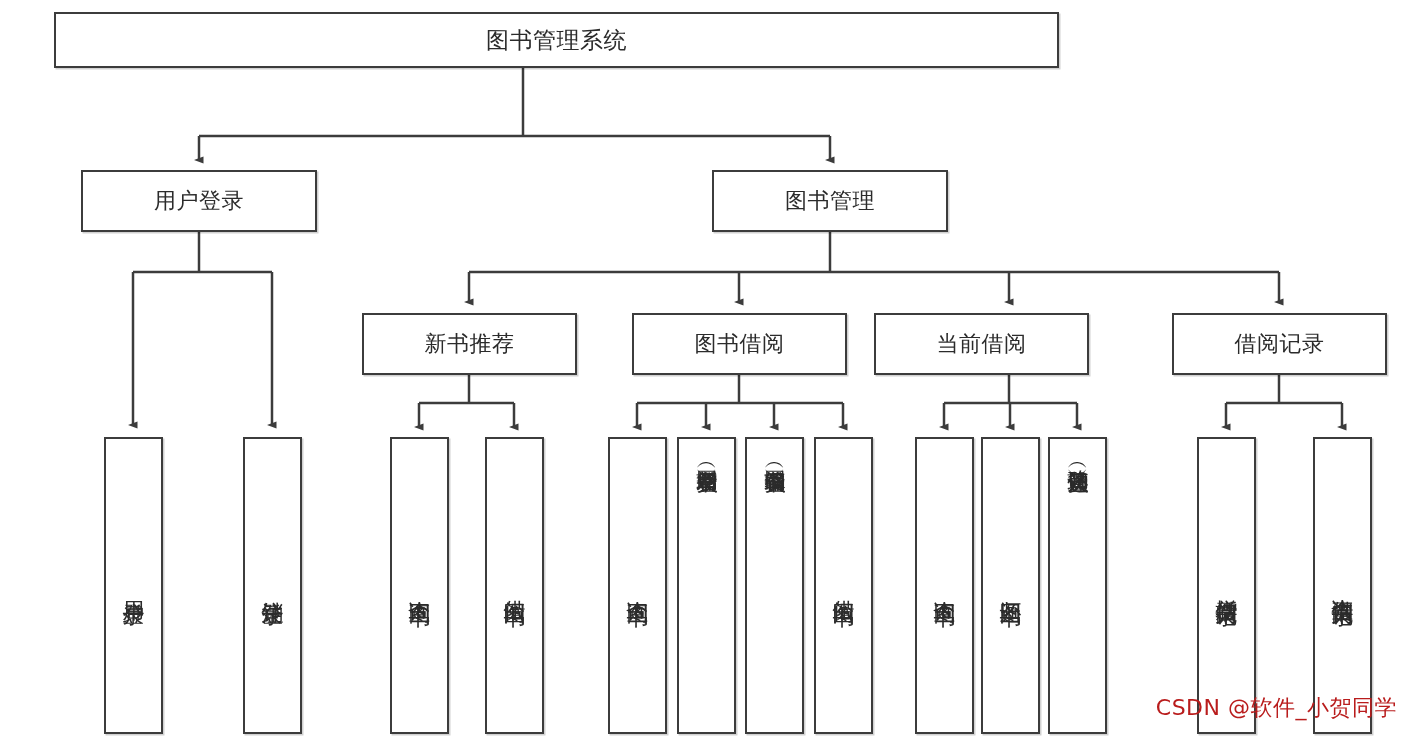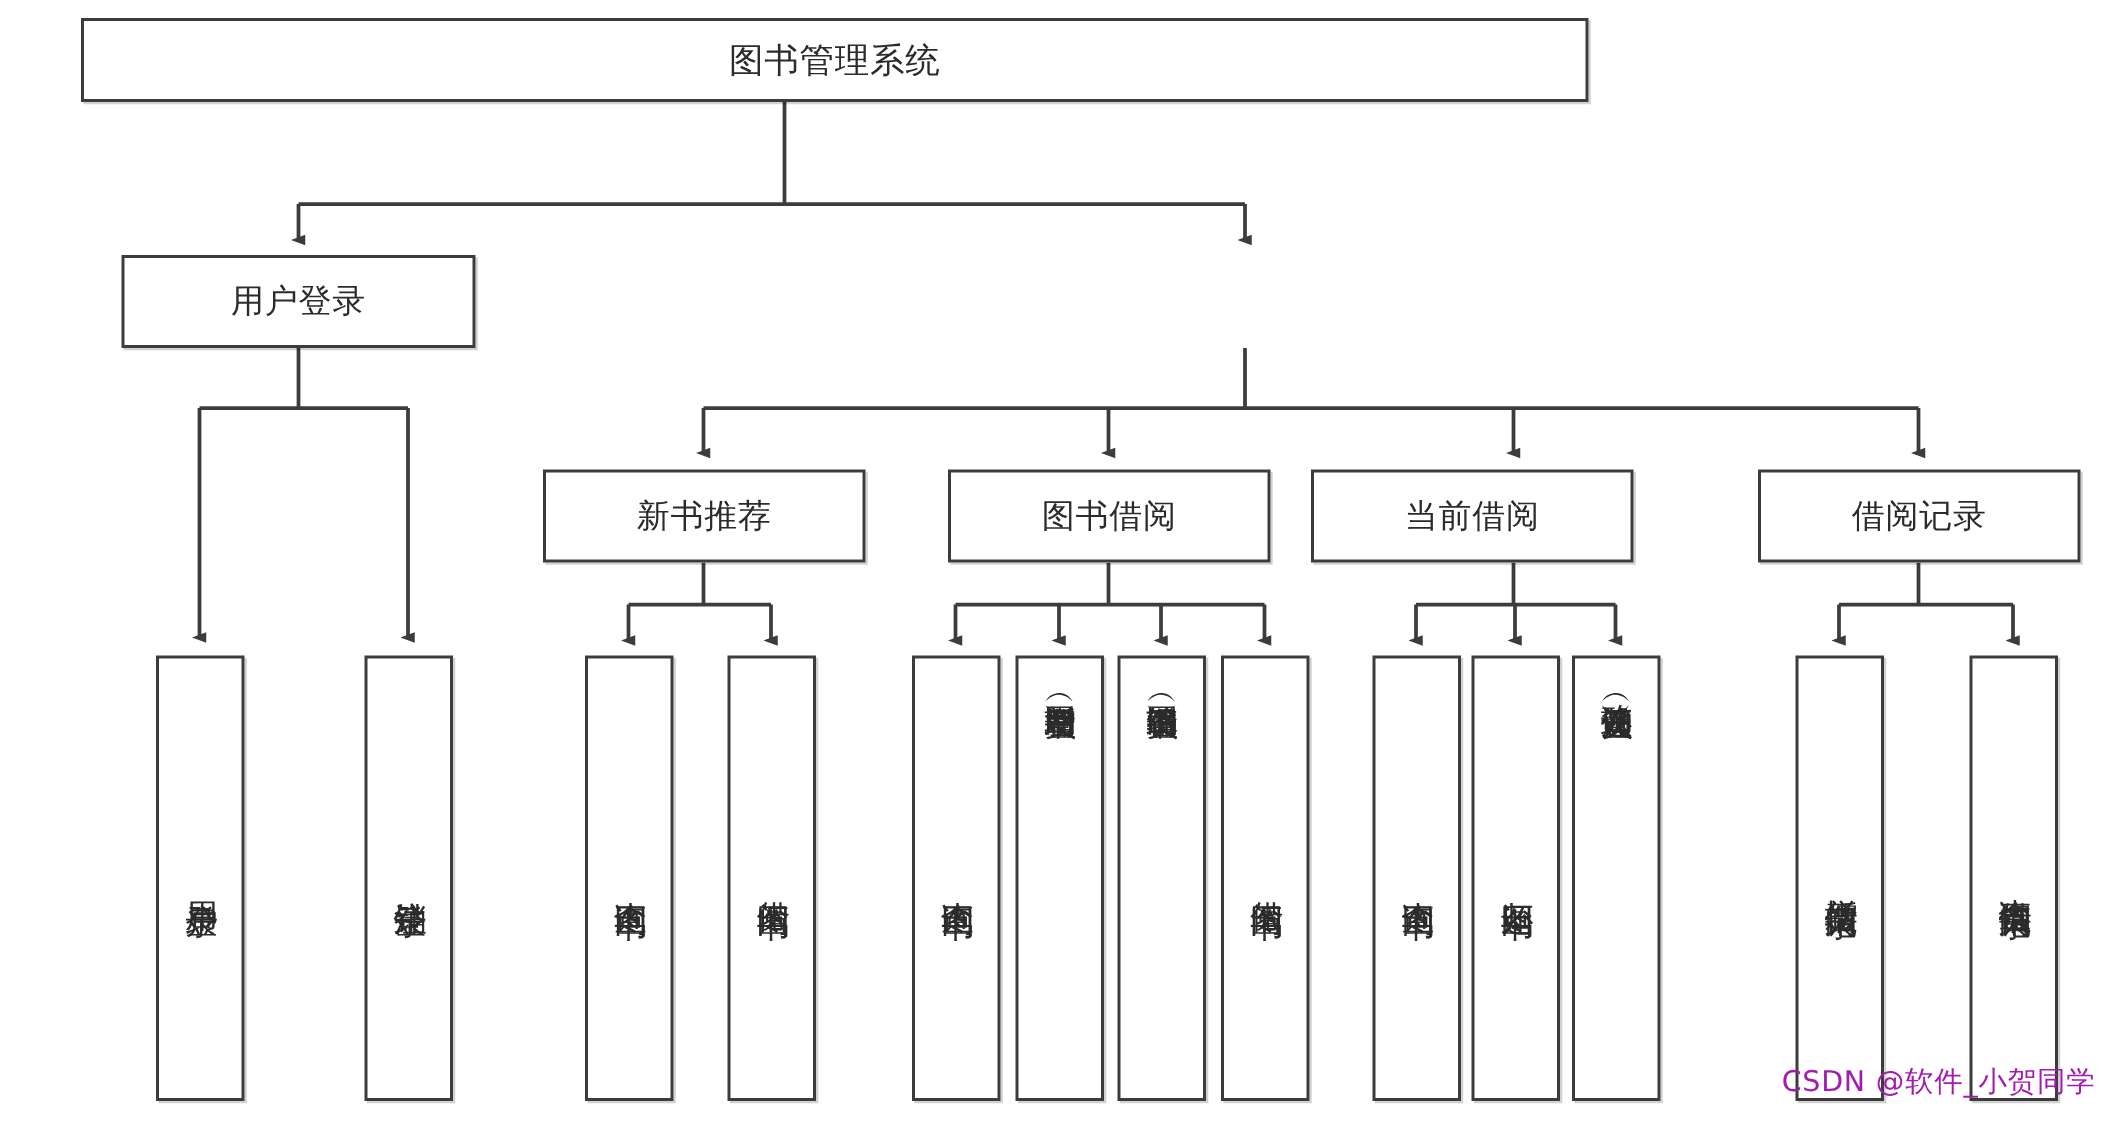--- a/index.html
+++ b/index.html
@@ -63,23 +63,23 @@
     font-size: 21px;
     letter-spacing: 0.5px;
   }
   .node.leaf.center-text {
     align-items: center;
     padding-top: 0;
   }
   #watermark {
     position: absolute;
     right: 8px;
-    bottom: 13px;
-    font-size: 19px;
-    color: #a21caf;
+    bottom: 24px;
+    font-size: 22px;
+    color: #b91c1c;
     letter-spacing: 0.5px;
     white-space: nowrap;
     z-index: 5;
   }
 </style>
 </head>
 <body>
 
 <div id="canvas">
 
@@ -134,20 +134,23 @@
   </svg>
 
   <div class="node root" style="left:20px; top:12px; width:1005px; height:56px;margin-left:34px;">
     <span class="label">图书管理系统</span>
   </div>
 
   <div class="node level2" style="left:81px; top:170px; width:236px; height:62px;">
     <span class="label">用户登录</span>
   </div>
 
+  <div class="node level2" style="left:712px; top:170px; width:236px; height:62px;">
+    <span class="label">图书管理</span>
+  </div>
 
   <div class="node level3" style="left:362px; top:313px; width:215px; height:62px;">
     <span class="label">新书推荐</span>
   </div>
 
   <div class="node level3" style="left:632px; top:313px; width:215px; height:62px;">
     <span class="label">图书借阅</span>
   </div>
 
   <div class="node level3" style="left:874px; top:313px; width:215px; height:62px;">

